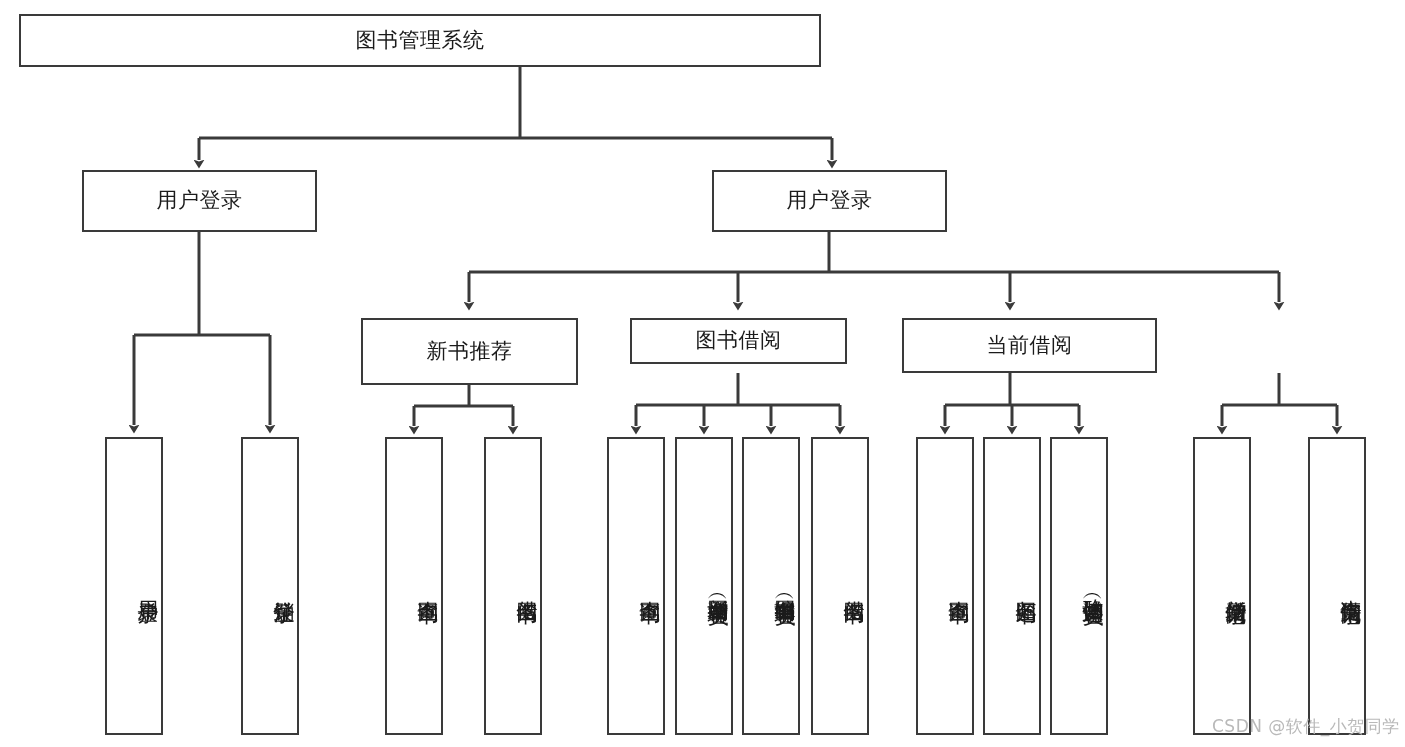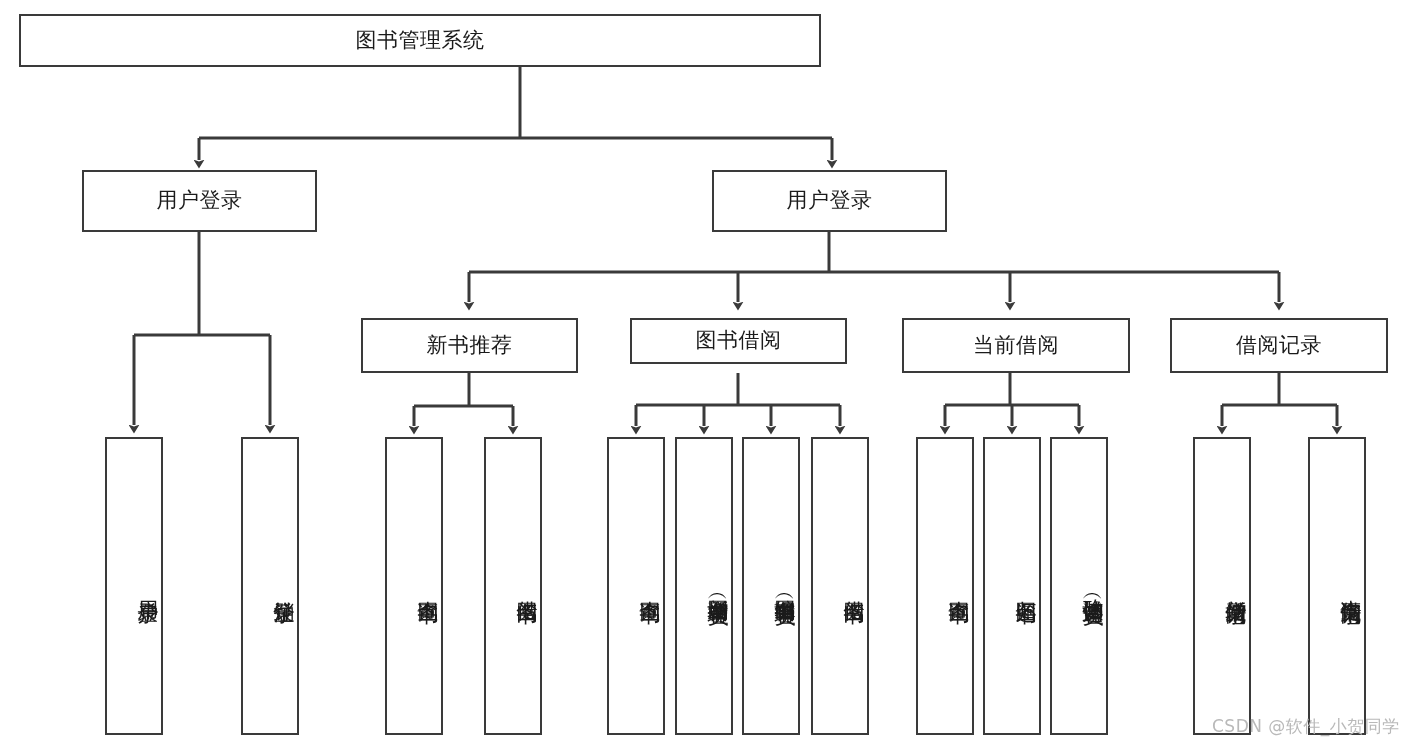--- a/index.html
+++ b/index.html
@@ -127,31 +127,28 @@
     <span>图书管理系统</span>
   </div>
 
   <div class="node horiz" style="left:82px; top:170px; width:235px; height:62px;">
     <span>用户登录</span>
   </div>
   <div class="node horiz" style="left:712px; top:170px; width:235px; height:62px;">
     <span>用户登录</span>
   </div>
 
-  <div class="node horiz" style="left:361px; top:318px; width:217px; height:55px;">
+  <div class="node horiz" style="left:361px; top:318px; width:217px; height:67px;">
     <span>新书推荐</span>
   </div>
   <div class="node horiz" style="left:630px; top:318px; width:217px; height:46px;">
     <span>图书借阅</span>
   </div>
-  <div class="node horiz" style="left:902px; top:318px; width:228px; height:55px;">
+  <div class="node horiz" style="left:902px; top:318px; width:255px; height:55px;">
     <span>当前借阅</span>
-  </div>
-  <div class="node horiz" style="left:1170px; top:318px; width:218px; height:55px;">
-    <span>借阅记录</span>
   </div>
 
   <div class="node vert" style="left:105px; top:437px; width:58px; height:298px;">
     <span class="vlabel">用户登录</span>
   </div>
   <div class="node vert" style="left:241px; top:437px; width:58px; height:298px;">
     <span class="vlabel">注销登录</span>
   </div>
 
   <div class="node vert" style="left:385px; top:437px; width:58px; height:298px;">

